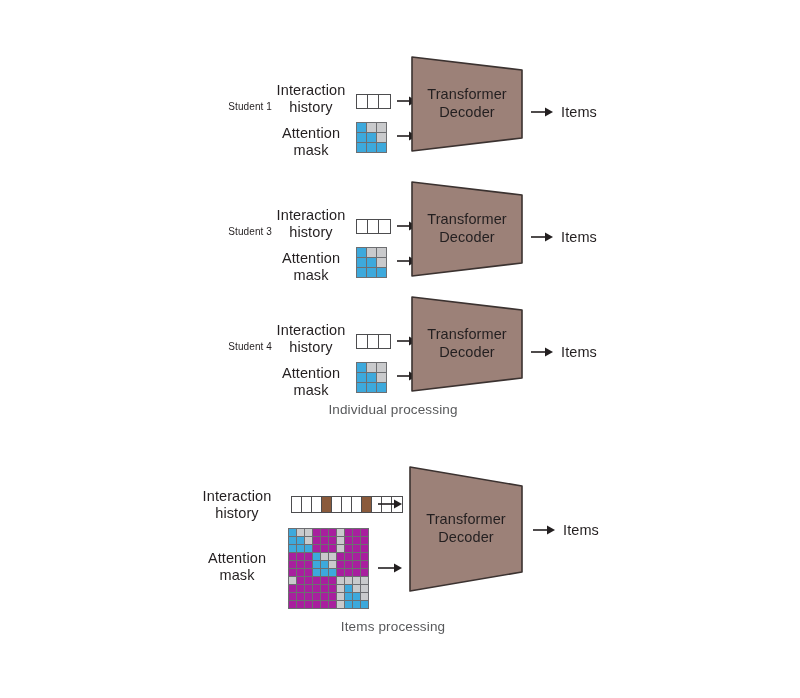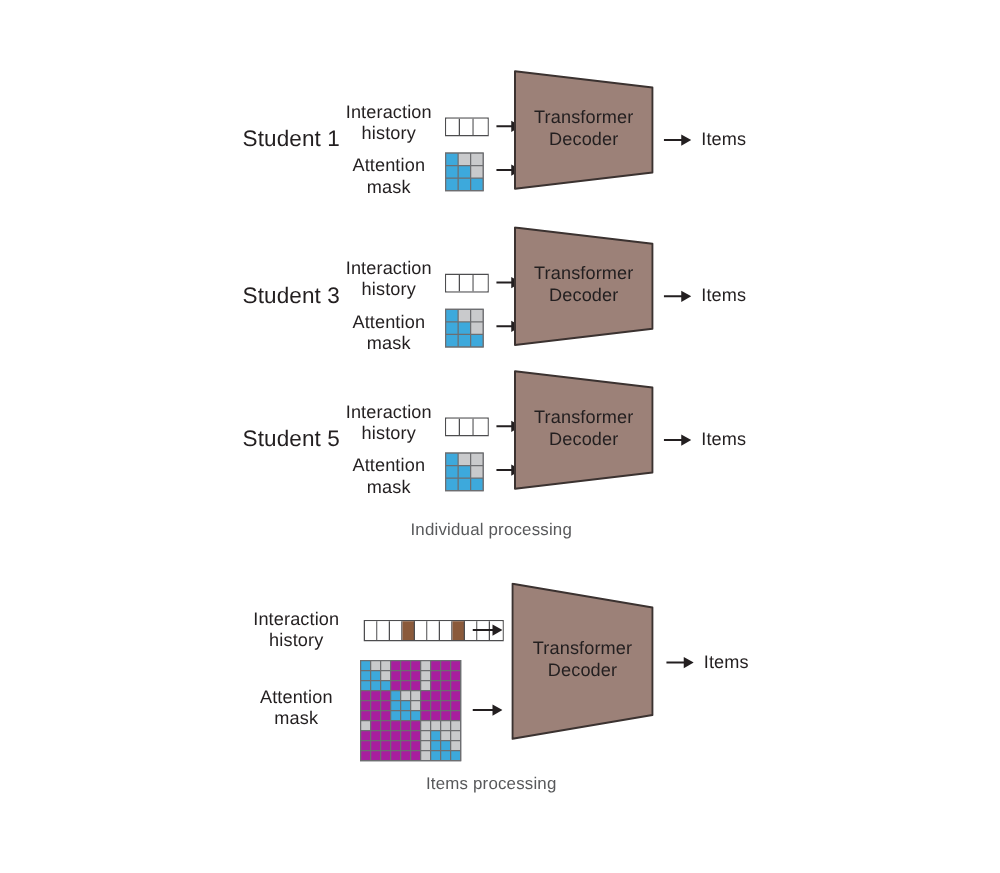--- a/index.html
+++ b/index.html
@@ -21,21 +21,21 @@
     left: 0; top: 0;
     width: 800px;
     height: 698px;
   }
 
   
   .abs { position: absolute; }
 
   
   .student-label {
-    font-size: 18px;
+    font-size: 10px;
     color: #231f20;
     text-align: right;
     white-space: nowrap;
     letter-spacing: 0.1px;
   }
   .io-label {
     font-size: 14.5px;
     color: #231f20;
     text-align: center;
     line-height: 17px;
@@ -198,21 +198,21 @@
         <div>Decoder</div>
       </div>
     </div>
     <div class="abs arrow" style="left: 531px; top: 231px; width: 22px; height: 12px;">
       <svg width="22" height="12" viewBox="0 0 22 12">
         <line x1="0" y1="6" x2="17" y2="6" stroke="#231f20" stroke-width="1.6"></line>
         <polygon points="14,1.5 22,6 14,10.5" fill="#231f20"></polygon>
       </svg>
     </div>
     <div class="abs items-label" style="left: 561px; top: 229px;">Items</div>
-    <div class="abs student-label" style="left: 272px; top: 341px; transform: translateX(-100%);">Student 5</div>
+    <div class="abs student-label" style="left: 272px; top: 341px; transform: translateX(-100%);">Student 4</div>
     <div class="abs io-label" style="left: 311px; top: 322px; transform: translateX(-50%);"><span>Interaction</span><span class="l2">history</span></div>
     <div class="history" style="left: 356px; top: 334px; border-color: rgb(77, 77, 79);">
       <div class="cell" style="width: 11px; height: 13px; background: rgb(255, 255, 255); border-right-color: rgb(77, 77, 79);"></div>
       <div class="cell" style="width: 11px; height: 13px; background: rgb(255, 255, 255); border-right-color: rgb(77, 77, 79);"></div>
       <div class="cell" style="width: 11px; height: 13px; background: rgb(255, 255, 255); border-right-color: rgb(77, 77, 79);"></div>
     </div>
     <div class="abs arrow" style="left: 397px; top: 335px; width: 20px; height: 12px;">
       <svg width="20" height="12" viewBox="0 0 20 12">
         <line x1="0" y1="6" x2="15" y2="6" stroke="#231f20" stroke-width="1.6"></line>
         <polygon points="12,1.5 20,6 12,10.5" fill="#231f20"></polygon>
@@ -245,21 +245,21 @@
         <div>Decoder</div>
       </div>
     </div>
     <div class="abs arrow" style="left: 531px; top: 346px; width: 22px; height: 12px;">
       <svg width="22" height="12" viewBox="0 0 22 12">
         <line x1="0" y1="6" x2="17" y2="6" stroke="#231f20" stroke-width="1.6"></line>
         <polygon points="14,1.5 22,6 14,10.5" fill="#231f20"></polygon>
       </svg>
     </div>
     <div class="abs items-label" style="left: 561px; top: 344px;">Items</div>
-    <div class="abs caption" style="left: 393px; top: 416px; transform: translateX(-50%);">Individual processing</div>
+    <div class="abs caption" style="left: 393px; top: 402px; transform: translateX(-50%);">Individual processing</div>
     <div class="abs io-label" style="left: 237px; top: 488px; transform: translateX(-50%);"><span>Interaction</span><span class="l2">history</span></div>
     <div class="history" style="left: 291px; top: 496px; border-color: rgb(77, 77, 79);">
       <div class="cell" style="width: 10px; height: 15px; background: rgb(255, 255, 255); border-right-color: rgb(77, 77, 79);"></div>
       <div class="cell" style="width: 10px; height: 15px; background: rgb(255, 255, 255); border-right-color: rgb(77, 77, 79);"></div>
       <div class="cell" style="width: 10px; height: 15px; background: rgb(255, 255, 255); border-right-color: rgb(77, 77, 79);"></div>
       <div class="cell" style="width: 10px; height: 15px; background: rgb(138, 90, 59); border-right-color: rgb(77, 77, 79);"></div>
       <div class="cell" style="width: 10px; height: 15px; background: rgb(255, 255, 255); border-right-color: rgb(77, 77, 79);"></div>
       <div class="cell" style="width: 10px; height: 15px; background: rgb(255, 255, 255); border-right-color: rgb(77, 77, 79);"></div>
       <div class="cell" style="width: 10px; height: 15px; background: rgb(255, 255, 255); border-right-color: rgb(77, 77, 79);"></div>
       <div class="cell" style="width: 10px; height: 15px; background: rgb(138, 90, 59); border-right-color: rgb(77, 77, 79);"></div>

